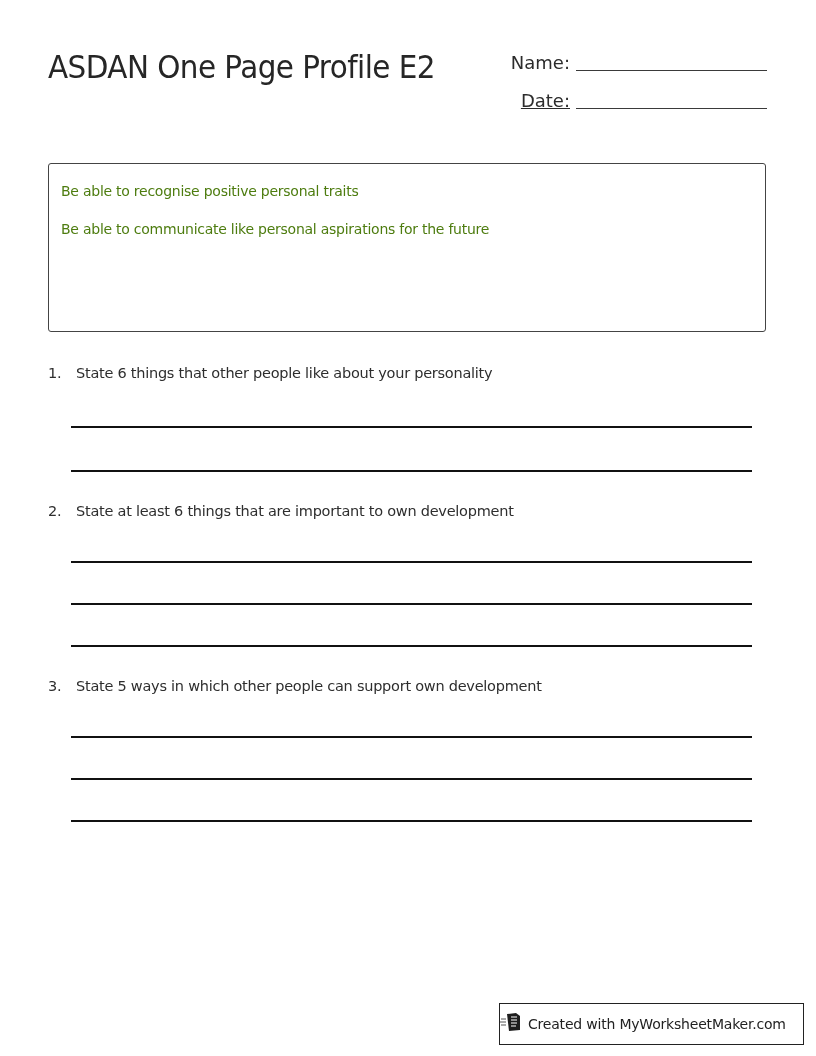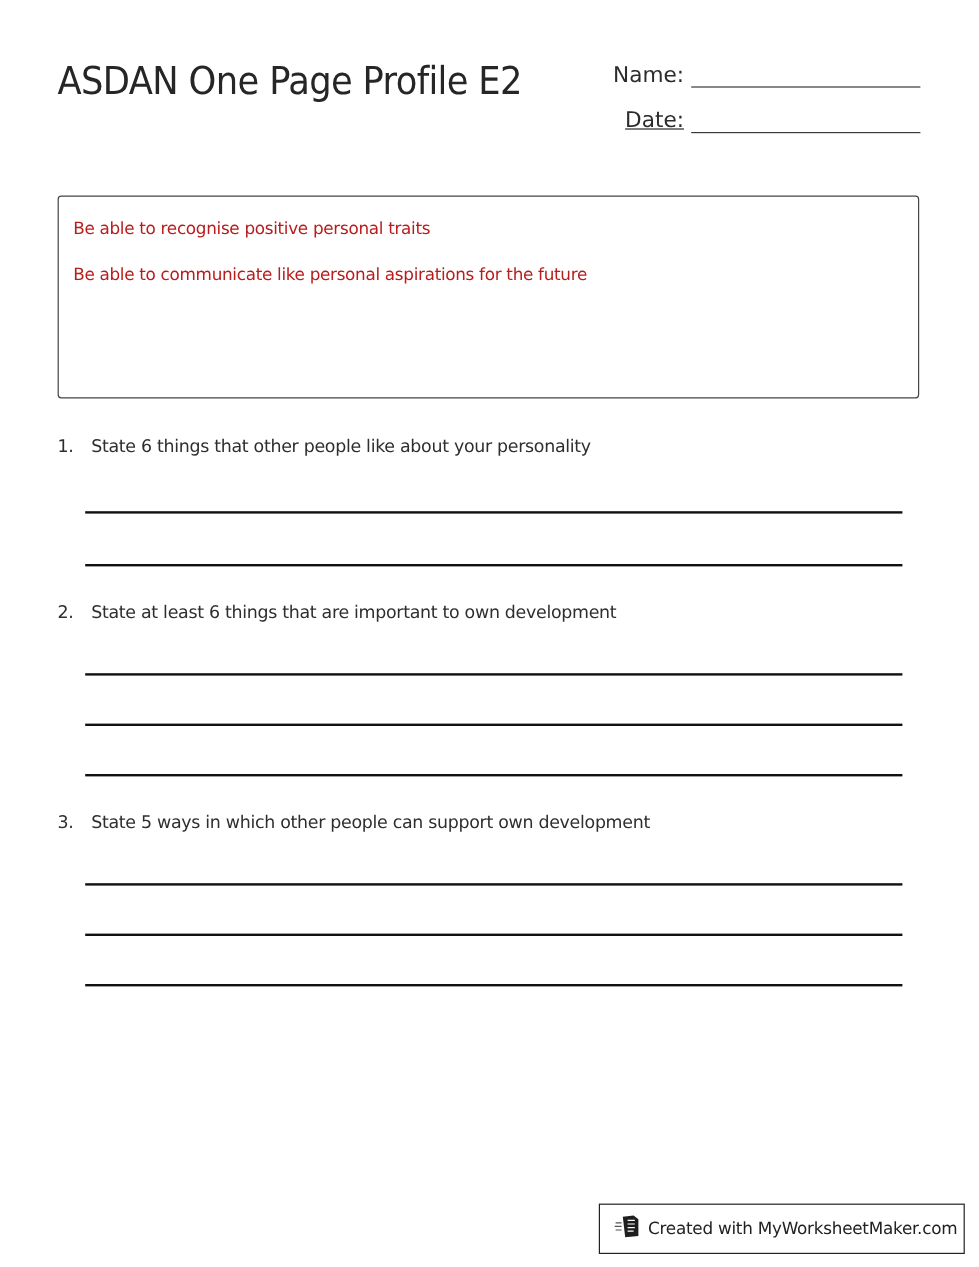--- a/index.html
+++ b/index.html
@@ -6,50 +6,50 @@
     body {
       width: 816px; height: 1056px; position: relative; overflow: hidden;
       font-family: "DejaVu Sans", sans-serif; color: #2a2a2a;
     }
     .title {
       position: absolute; left: 48px; top: 47px;
       font-size: 32px; font-weight: normal; letter-spacing: -0.6px;
       color: #262626; margin: 0; line-height: 40px;
       transform: scaleX(0.92); transform-origin: left center;
     }
-    .field { position: absolute; display: flex; align-items: center; }
+    .field { position: absolute; display: flex; align-items: flex-start; }
     .field-label {
       font-size: 18px; color: #2c2c2c; text-align: right; width: 70px;
       line-height: 22px;
     }
     .field-line {
       width: 191px; border-bottom: 1.5px solid #3a3a3a; margin-left: 6px; height: 18px;
     }
     .outcomes {
       position: absolute; left: 48px; top: 163px; width: 718px; height: 169px;
       border: 1px solid #444; border-radius: 3px; box-sizing: border-box;
       padding: 8px 12px;
     }
     .outcome {
-      font-size: 14px; line-height: 38px; height: 38px; color: #b91c1c;
+      font-size: 14px; line-height: 38px; height: 38px; color: #4d7c0f;
       white-space: nowrap; letter-spacing: -0.25px;
     }
     .question {
       position: absolute; left: 48px; font-size: 14.5px; color: #2e2e2e;
       display: flex; white-space: nowrap; letter-spacing: -0.25px;
     }
     .q-num { width: 28px; }
     .answer-line {
       position: absolute; left: 71px; width: 681px; height: 0;
       border-top: 2px solid #111;
     }
     .footer {
       position: absolute; left: 499px; top: 1003px; width: 305px; height: 42px;
       border: 1px solid #222; box-sizing: border-box;
-      display: flex; align-items: center; padding-left: 12px;
+      display: flex; align-items: center; 
     }
     .footer-text { font-size: 14px; color: #222; margin-left: 6px; white-space: nowrap; letter-spacing: -0.2px; }
   </style>
 </head>
 <body>
 
 <h1 class="title">ASDAN One Page Profile E2</h1>
 
 <div class="field" style="left:500px; top:52px;">
   <span class="field-label">Name:</span>

